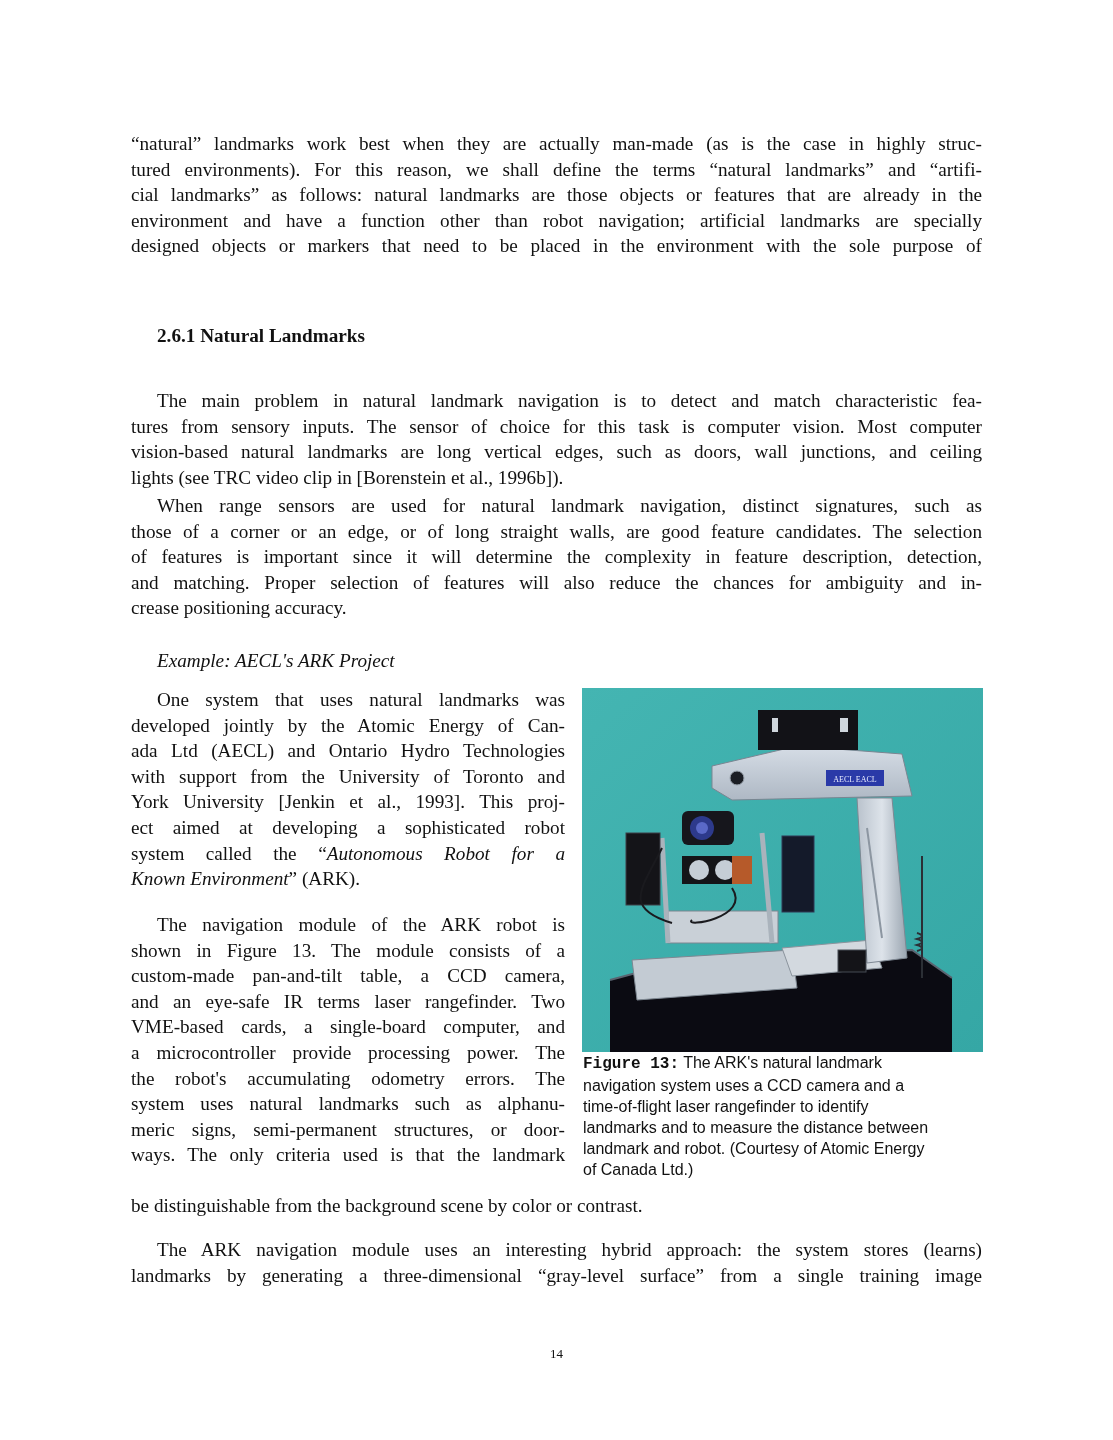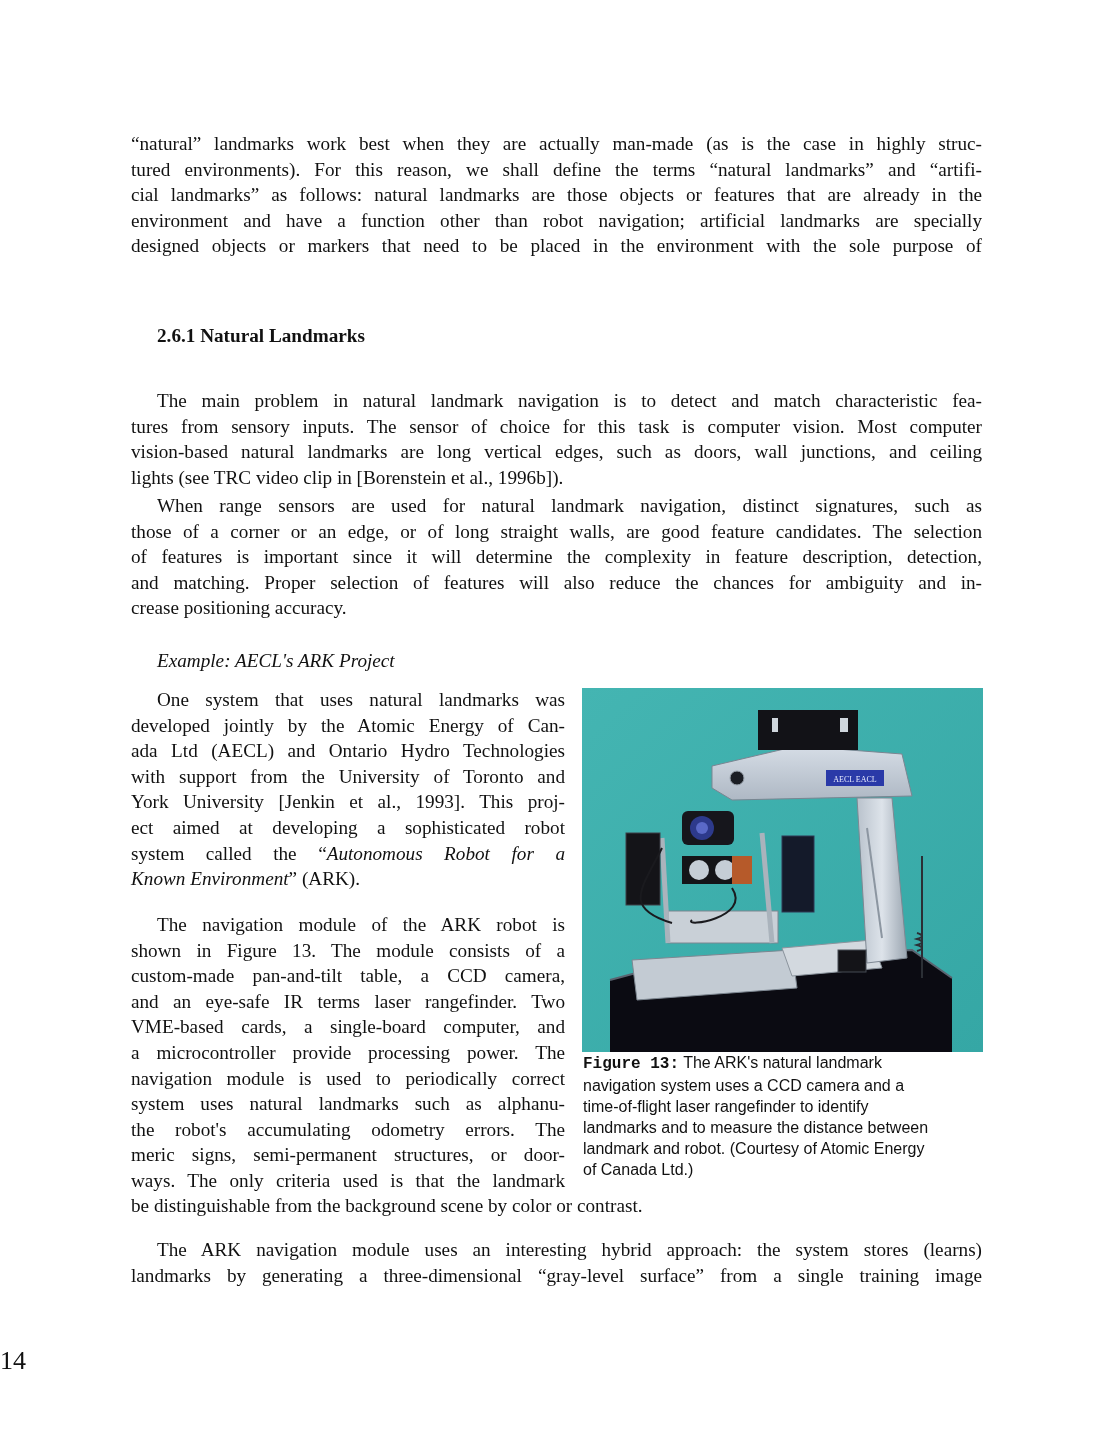--- a/index.html
+++ b/index.html
@@ -11,21 +11,21 @@
   .p .ln.last { text-align-last:left; }
   .ln { display:block; }
   .narrow { width:434px; }
   .heading { position:absolute; left:157px; top:325px; font-size:19.2px; font-weight:bold; margin:0; }
   .example { position:absolute; left:157px; top:650px; font-size:19.2px; font-style:italic; margin:0;text-align:center; }
   .fig { position:absolute; left:582px; top:688px; width:401px; height:364px; overflow:hidden;
          background:#be185d; }
   .caption { position:absolute; left:583px; top:1052px; width:400px;
              font-family:"Liberation Sans", "DejaVu Sans", sans-serif; font-size:16px; line-height:21px; margin:0; }
   .caption b { font-weight:bold;font-family:Liberation Mono, monospace; }
-  .pagenum { position:absolute; left:0; width:1113px; top:1346px; text-align:left; font-size:26px; }
+  .pagenum { position:absolute; left:0; width:1113px; top:1346px; text-align:center; font-size:13px; }
   svg { display:block; }
 </style>
 </head>
 <body>
 
 <div class="p" style="top:131px;">
   <span class="ln">“natural” landmarks work best when they are actually man-made (as is the case in highly struc-</span>
   <span class="ln">tured environments). For this reason, we shall define the terms “natural landmarks” and “artifi-</span>
   <span class="ln">cial landmarks” as follows: natural landmarks are those objects or features that are already in the</span>
   <span class="ln">environment and have a function other than robot navigation; artificial landmarks are specially</span>
@@ -62,23 +62,22 @@
   <span class="ln last"><i>Known Environment</i><span>” (ARK).</span></span>
 </div>
 
 <div class="p narrow" style="top:912px;">
   <span class="ln" style="padding-left:26px;">The navigation module of the ARK robot is</span>
   <span class="ln">shown in Figure 13. The module consists of a</span>
   <span class="ln">custom-made pan-and-tilt table, a CCD camera,</span>
   <span class="ln">and an eye-safe IR terms laser rangefinder. Two</span>
   <span class="ln">VME-based cards, a single-board computer, and</span>
   <span class="ln">a microcontroller provide processing power. The</span>
-  <span class="ln">navigation module is used to periodically correct</span>
+  <span class="ln">the robot's accumulating odometry errors. The</span>
   <span class="ln">system uses natural landmarks such as alphanu-</span>
-  <span class="ln">the robot's accumulating odometry errors. The</span>
   <span class="ln">meric signs, semi-permanent structures, or door-</span>
   <span class="ln">ways. The only criteria used is that the landmark</span>
 </div>
 <div class="p" style="top:1193px; width:700px;">
   <span class="ln" style="text-align:center; text-align-last:left;">be distinguishable from the background scene by color or contrast.</span>
 </div>
 
 <div class="fig">
   <svg width="401" height="364" viewBox="0 0 401 364">
     <defs>

